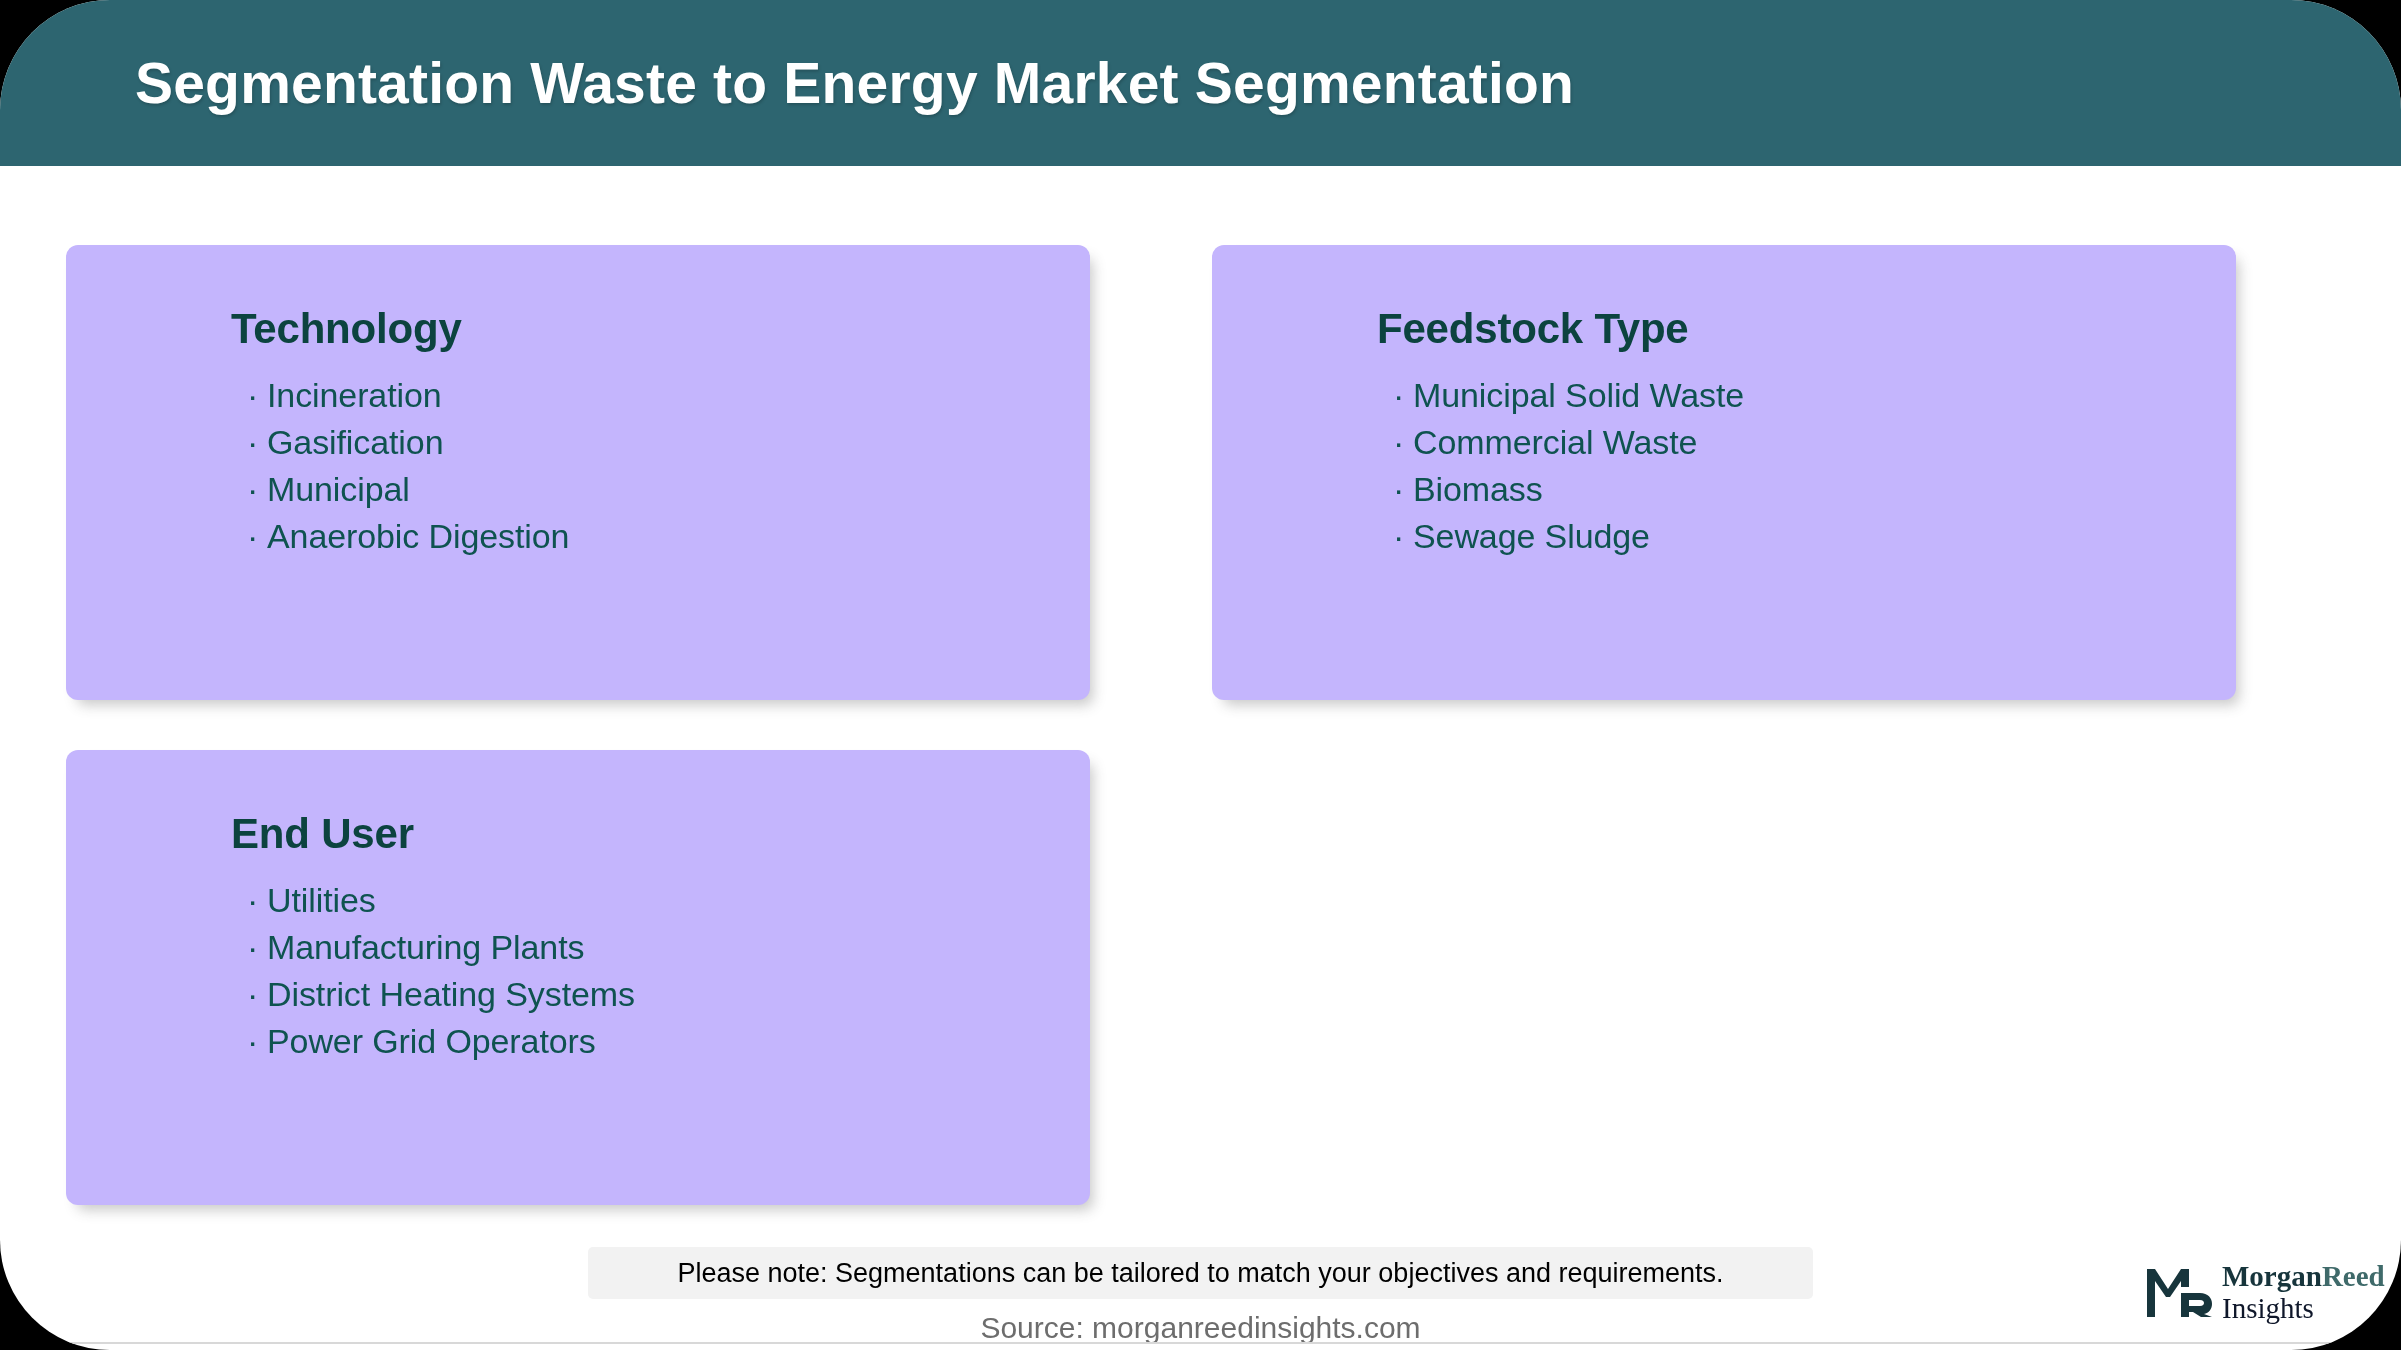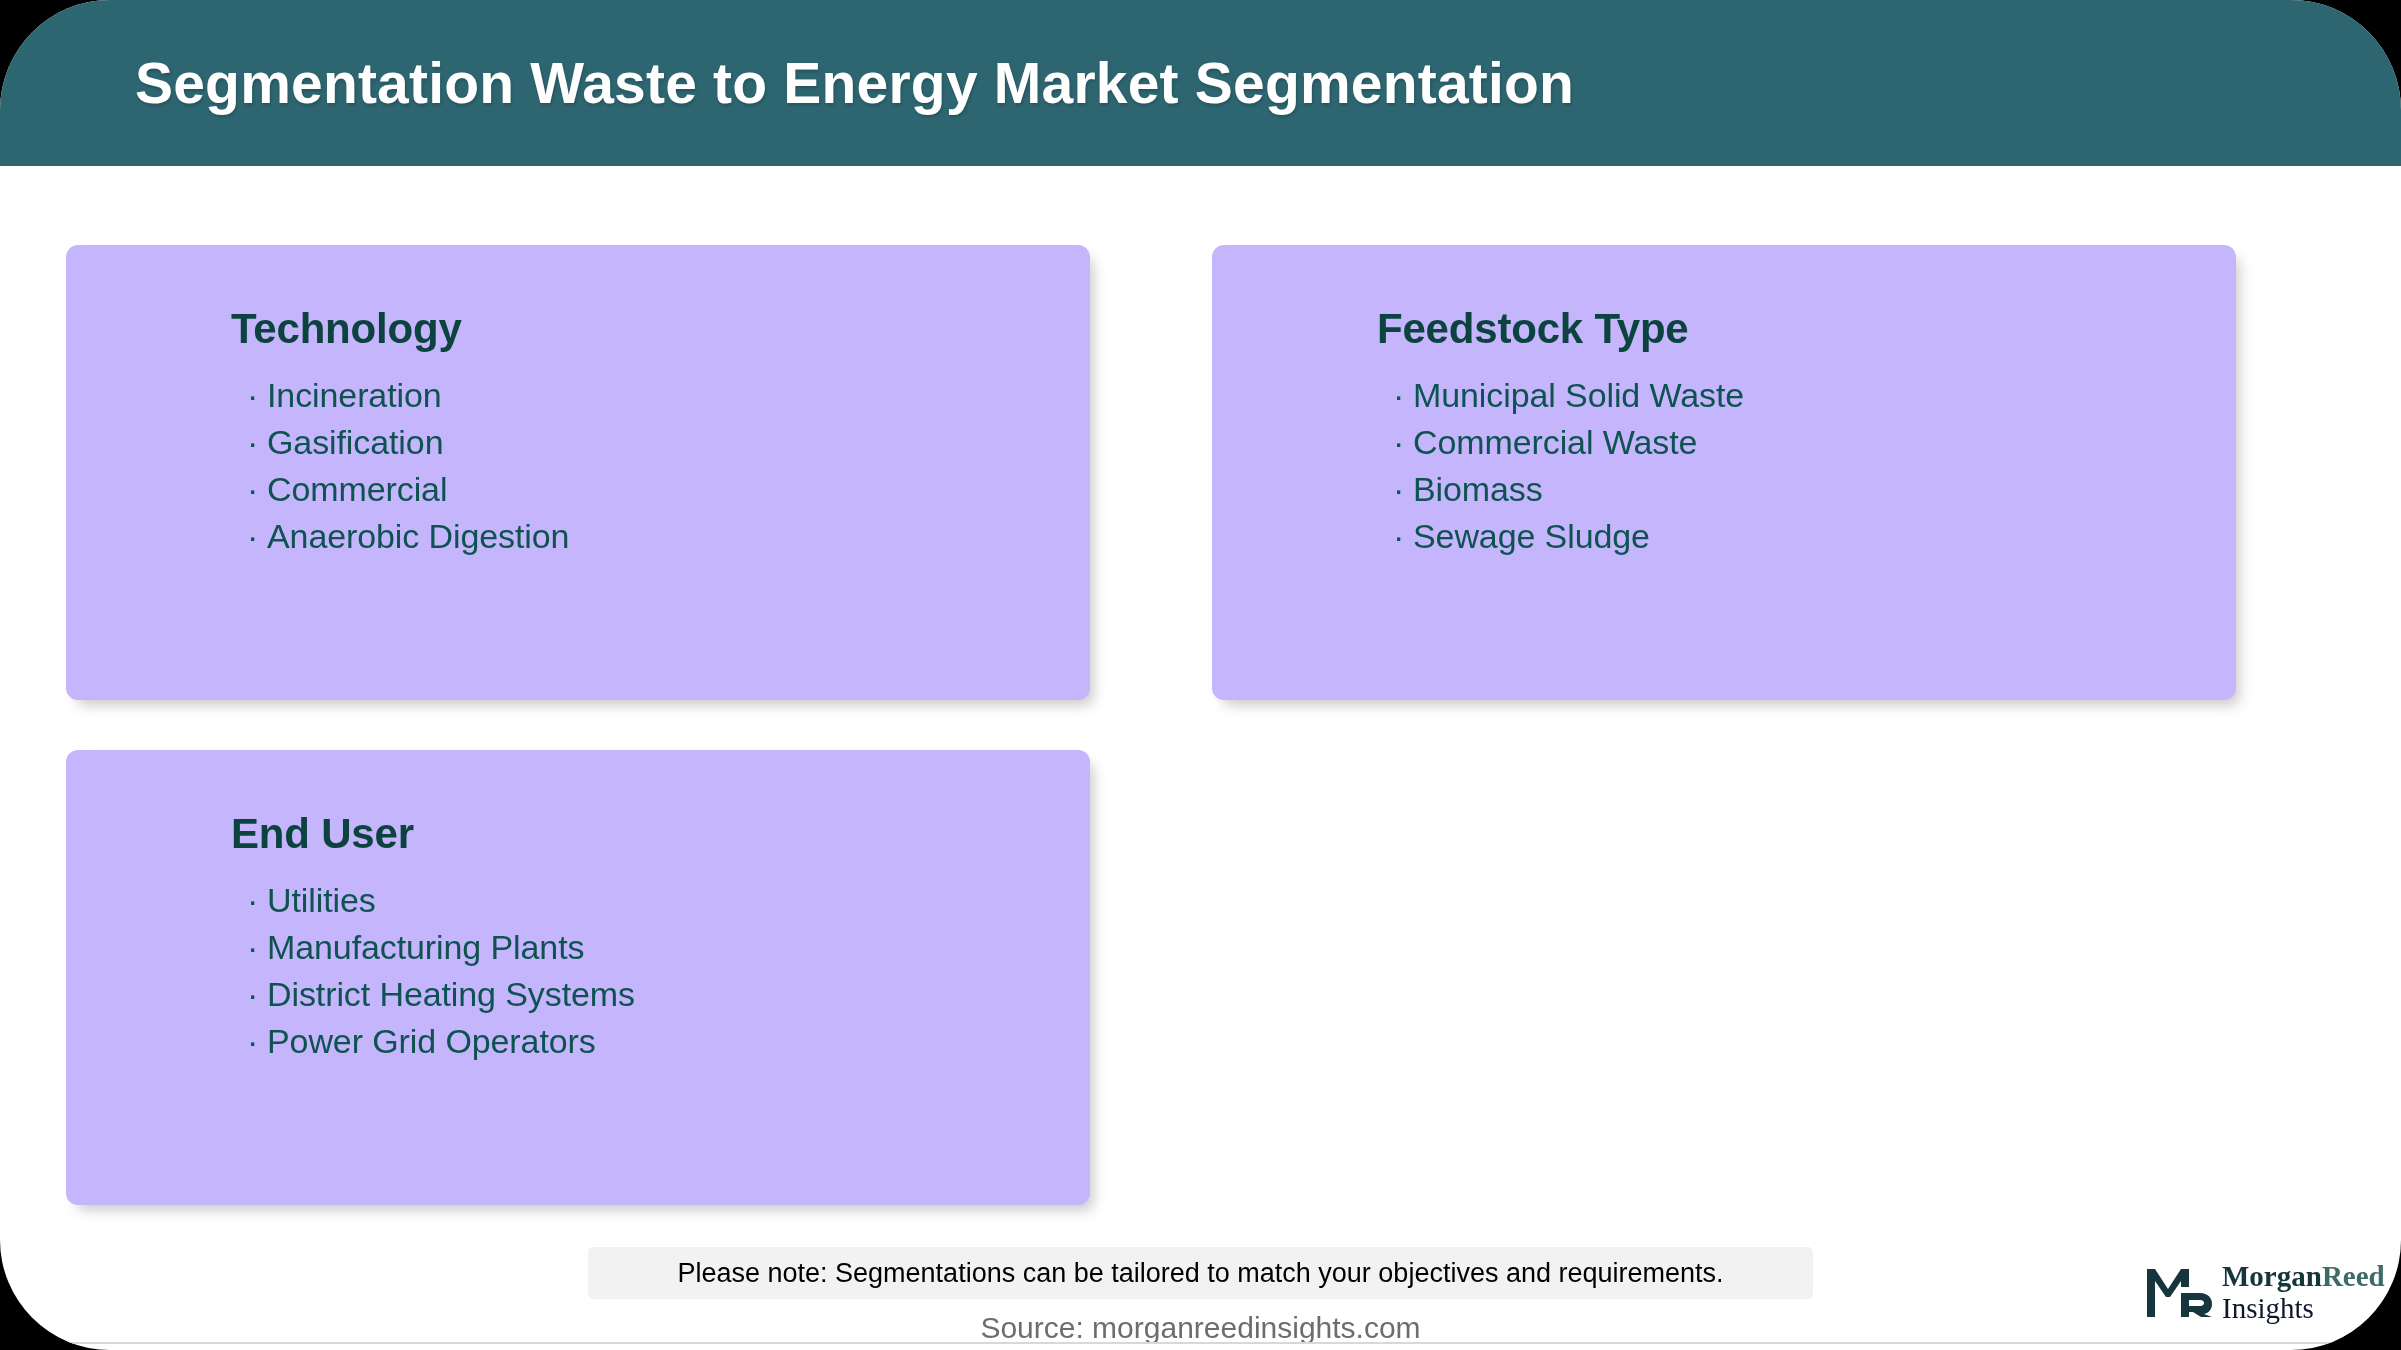--- a/index.html
+++ b/index.html
@@ -196,21 +196,21 @@
     <div class="header-title">Segmentation Waste to Energy Market Segmentation</div>
   </div>
 
   <div class="cards">
 
     <div class="card">
       <div class="card-title">Technology</div>
       <ul class="card-list">
         <li><span class="bullet">·</span><span>Incineration</span></li>
         <li><span class="bullet">·</span><span>Gasification</span></li>
-        <li><span class="bullet">·</span><span>Commercial</span></li>
+        <li><span class="bullet">·</span><span>Municipal</span></li>
         <li><span class="bullet">·</span><span>Anaerobic Digestion</span></li>
       </ul>
     </div>
 
     <div class="card">
       <div class="card-title">Feedstock Type</div>
       <ul class="card-list">
         <li><span class="bullet">·</span><span>Municipal Solid Waste</span></li>
         <li><span class="bullet">·</span><span>Commercial Waste</span></li>
         <li><span class="bullet">·</span><span>Biomass</span></li>

